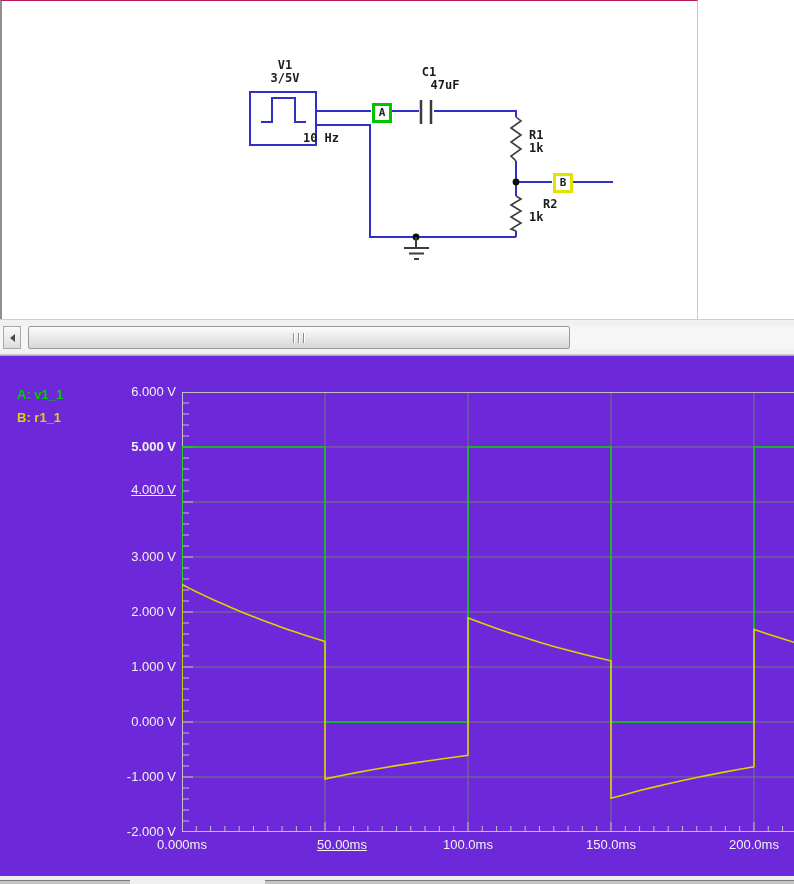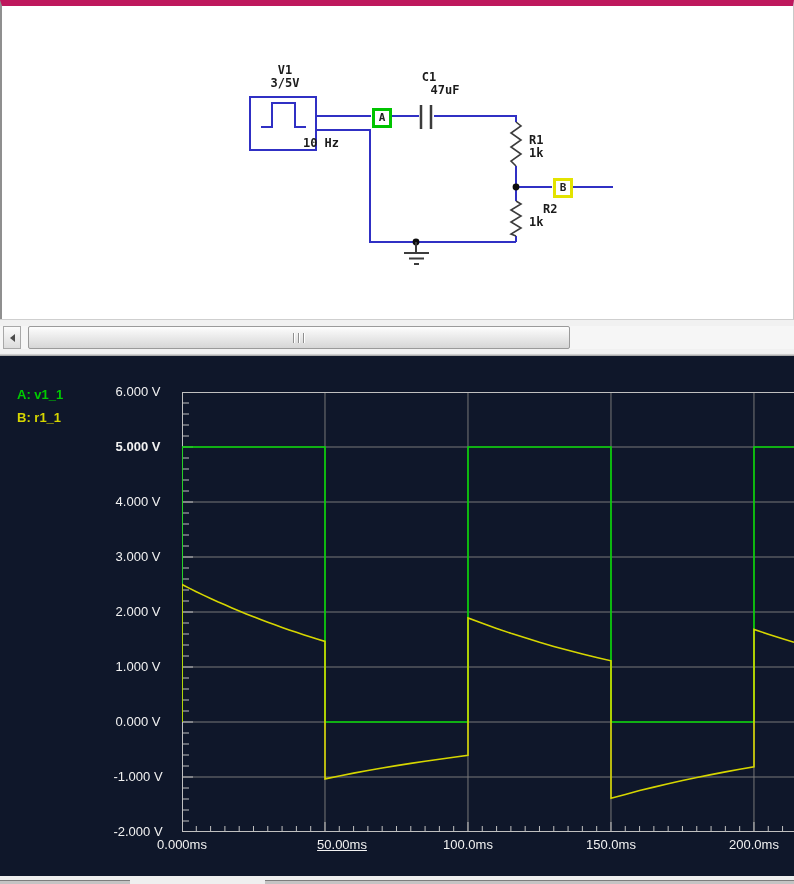--- a/index.html
+++ b/index.html
@@ -1,21 +1,21 @@
 <!DOCTYPE html>
 <html><head>
 <meta charset="utf-8">
 <style>
   html,body{margin:0;padding:0;background:#ffffff;}
   .stage{position:relative;width:794px;height:884px;overflow:hidden;
          font-family:"Liberation Sans",sans-serif;background:#ffffff;}
 
   
-  .schematic-pane{position:absolute;left:0;top:0;width:794px;height:319px;
-    background:#ffffff;border-top:6px solid #be185d;border-left:2px solid #8f8f8f;
+  .schematic-pane{position:absolute;left:0;top:0;width:698px;height:319px;
+    background:#ffffff;border-top:1px solid #be185d;border-left:2px solid #8f8f8f;
     border-right:1px solid #c9c9c9;box-sizing:border-box;}
   .schematic-svg{position:absolute;left:-2px;top:-2px;}
   .sch-label{position:absolute;font-family:"DejaVu Sans Mono",monospace;
     font-size:12px;font-weight:bold;color:#1b1b1b;white-space:pre;line-height:12px;}
   .ctr{text-align:center;}
   .probe{position:absolute;width:14px;height:14px;background:#ffffff;
     font-family:"DejaVu Sans Mono",monospace;font-size:11px;font-weight:bold;color:#222;
     display:flex;align-items:center;justify-content:center;line-height:14px;}
   .probe-a{border:3px solid #00c400;}
   .probe-b{border:3px solid #e3e300;}
@@ -33,23 +33,23 @@
     background:linear-gradient(180deg,#fdfdfd,#d6d6d6);border:1px solid #9a9a9a;
     border-radius:2px;box-sizing:border-box;}
   .grip{position:absolute;left:50%;top:6px;transform:translateX(-50%);
     display:flex;gap:3px;height:10px;}
   .grip i{display:block;width:1px;height:10px;background:#8f8f8f;border-right:1px solid #fff;}
 
   .pane-divider{position:absolute;left:0;top:353px;width:794px;height:3px;
     background:linear-gradient(180deg,#ffffff,#9c9c9c);}
 
   
-  .plot-pane{position:absolute;left:0;top:356px;width:794px;height:520px;background:#0f172a;}
+  .plot-pane{position:absolute;left:0;top:356px;width:794px;height:520px;background:#6d28d9;}
   .legend-entry{position:absolute;left:17px;font-size:13px;font-weight:bold;white-space:pre;}
-  .ylabels span{position:absolute;width:76px;left:100px;text-align:center;
+  .ylabels span{position:absolute;width:76px;left:100px;text-align:right;
     font-size:13px;color:#f2f2f2;white-space:pre;}
   .xlabels span{position:absolute;width:90px;text-align:center;
     font-size:13px;color:#f2f2f2;white-space:pre;}
 
   
   .bscroll{position:absolute;left:0;top:876px;width:794px;height:8px;background:#efefef;}
   .bscroll-seg{position:absolute;top:4px;height:4px;background:#c4c4c4;border-top:1px solid #7d7d7d;}
 </style>
 </head>
 <body>
@@ -117,21 +117,21 @@
   </div>
   <div class="pane-divider"></div>
 
   <div class="plot-pane">
     <span class="legend-entry" style="top:31px;color:#00cc00;">A: v1_1</span>
     <span class="legend-entry" style="top:54px;color:#d6d600;">B: r1_1</span>
 
     <div class="ylabels" id="ylabels">
         <span style="top: 28px;">6.000 V</span>
         <span style="top: 83px; font-weight: bold;">5.000 V</span>
-        <span style="top: 138px;">4.000 V</span>
+        <span style="top: 126px; text-decoration: underline;">4.000 V</span>
         <span style="top: 193px;">3.000 V</span>
         <span style="top: 248px;">2.000 V</span>
         <span style="top: 303px;">1.000 V</span>
         <span style="top: 358px;">0.000 V</span>
         <span style="top: 413px;">-1.000 V</span>
         <span style="top: 468px;">-2.000 V</span>
       </div>
     <div class="xlabels" id="xlabels">
         <span style="left: 137px; top: 481px; text-align: center;">0.000ms</span>
         <span style="left: 297px; top: 481px; text-decoration: underline;">50.00ms</span>

